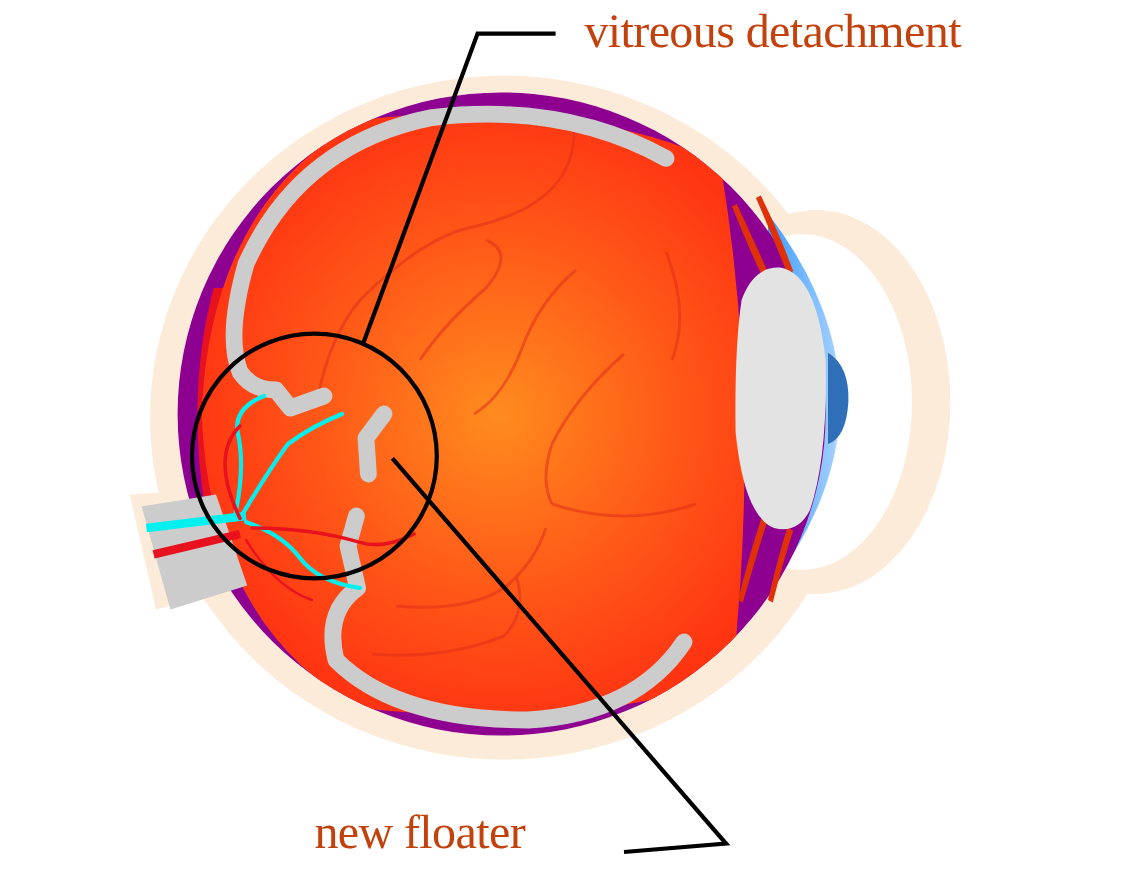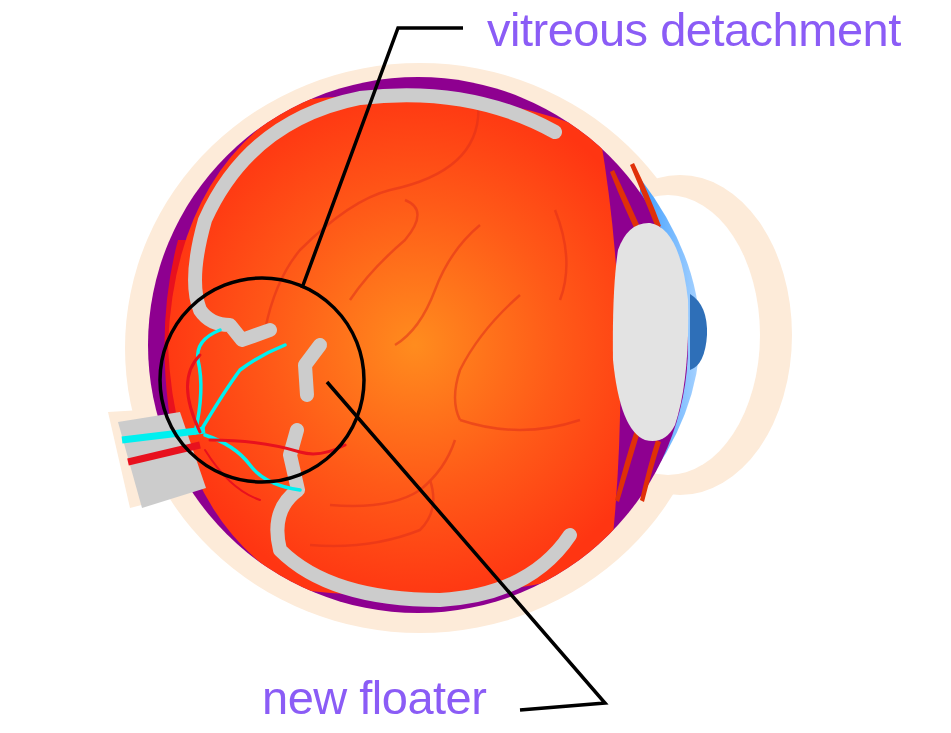--- a/index.html
+++ b/index.html
@@ -1,20 +1,20 @@
 <!DOCTYPE html>
 <html><head>
 <meta charset="utf-8">
 <style>
   html, body { margin: 0; padding: 0; background: #ffffff; }
   body { width: 951px; height: 733px; position: relative; overflow: hidden;
          font-family: "DejaVu Sans", sans-serif; }
   #diagram { position: absolute; left: 0; top: 0; }
-  .label { position: absolute; color: #8b5cf6; white-space: nowrap;
-           font-family: Liberation Sans, sans-serif; font-size: 47px; line-height: 1; letter-spacing: -0.5px; }
+  .label { position: absolute; color: #c2410c; white-space: nowrap;
+           font-family: Liberation Serif, serif; font-size: 40px; line-height: 1; letter-spacing: -0.5px; }
   #label-vitreous { left: 487px; top: 6px; }
   #label-floater { left: 262px; top: 674px; }
 </style>
 </head>
 <body>
 
 <svg id="diagram" width="951" height="733" viewBox="0 0 951 733" xmlns="http://www.w3.org/2000/svg">
   <defs>
     <radialGradient id="vitreousGrad" cx="415" cy="345" r="260" gradientUnits="userSpaceOnUse">
       <stop offset="0" stop-color="#ff8c1e"></stop>

